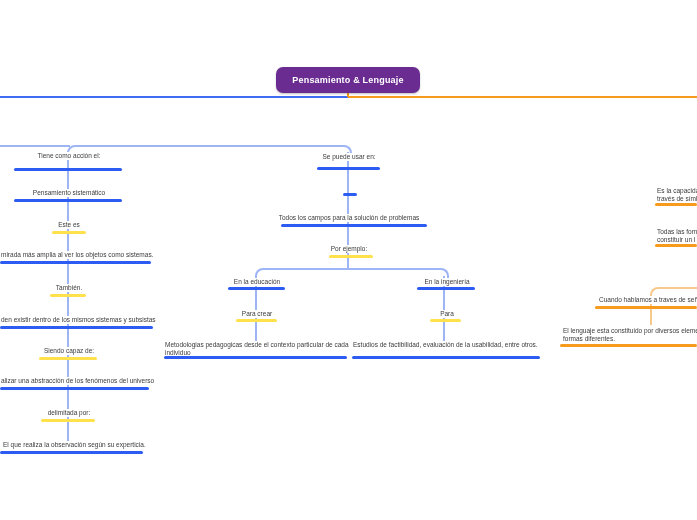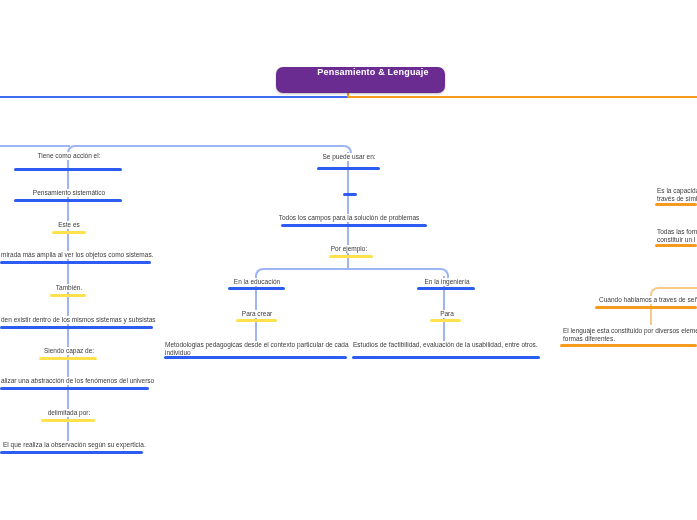--- a/index.html
+++ b/index.html
@@ -4,22 +4,22 @@
 <style>
   html,body{margin:0;padding:0;background:#fff;}
   .canvas{
     position:relative;width:697px;height:520px;background:#ffffff;
     overflow:hidden;font-family:"Liberation Sans",sans-serif;
   }
   
   .central{
     position:absolute;left:276px;top:67px;width:144px;height:26px;
     background:#6a2c91;border-radius:7px;color:#fff;font-weight:bold;
-    font-size:9px;display:flex;justify-content:center;
-    letter-spacing:.2px;box-shadow:0 1px 2px rgba(0,0,0,.25);z-index:5;padding-left:25px;
+    font-size:9px;display:flex;align-items:center;justify-content:center;
+    letter-spacing:.2px;box-shadow:0 1px 2px rgba(0,0,0,.25);z-index:5;
   }
   .tick{position:absolute;left:347px;top:92px;width:2px;height:5px;background:#f69b1d;}
   
   .hline{position:absolute;height:2px;}
   .vline{position:absolute;width:2px;}
   .c-blue{background:#3f6cf0;}
   .c-orange{background:#f69b1d;}
   .c-lblue{background:#9db4f5;}
   .c-lorange{background:#f7c98b;}
   .bracket{

